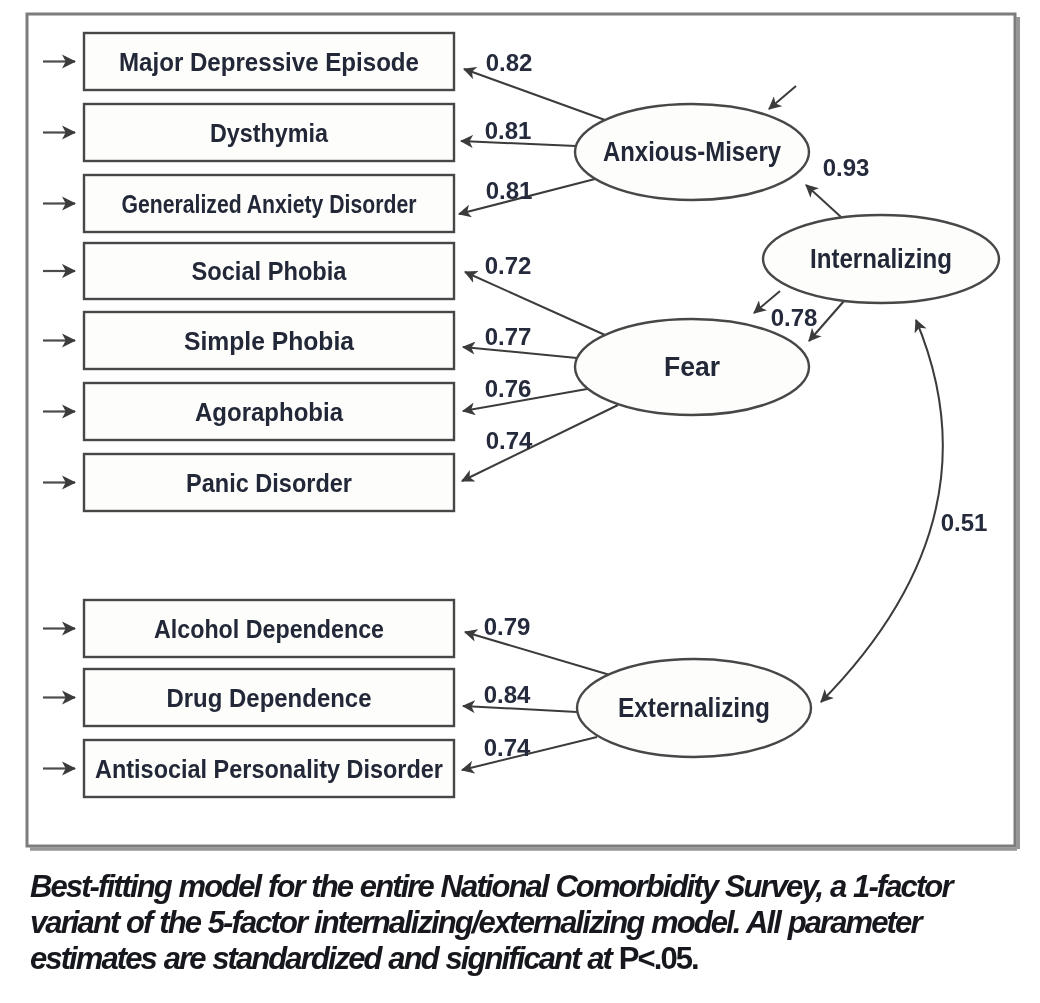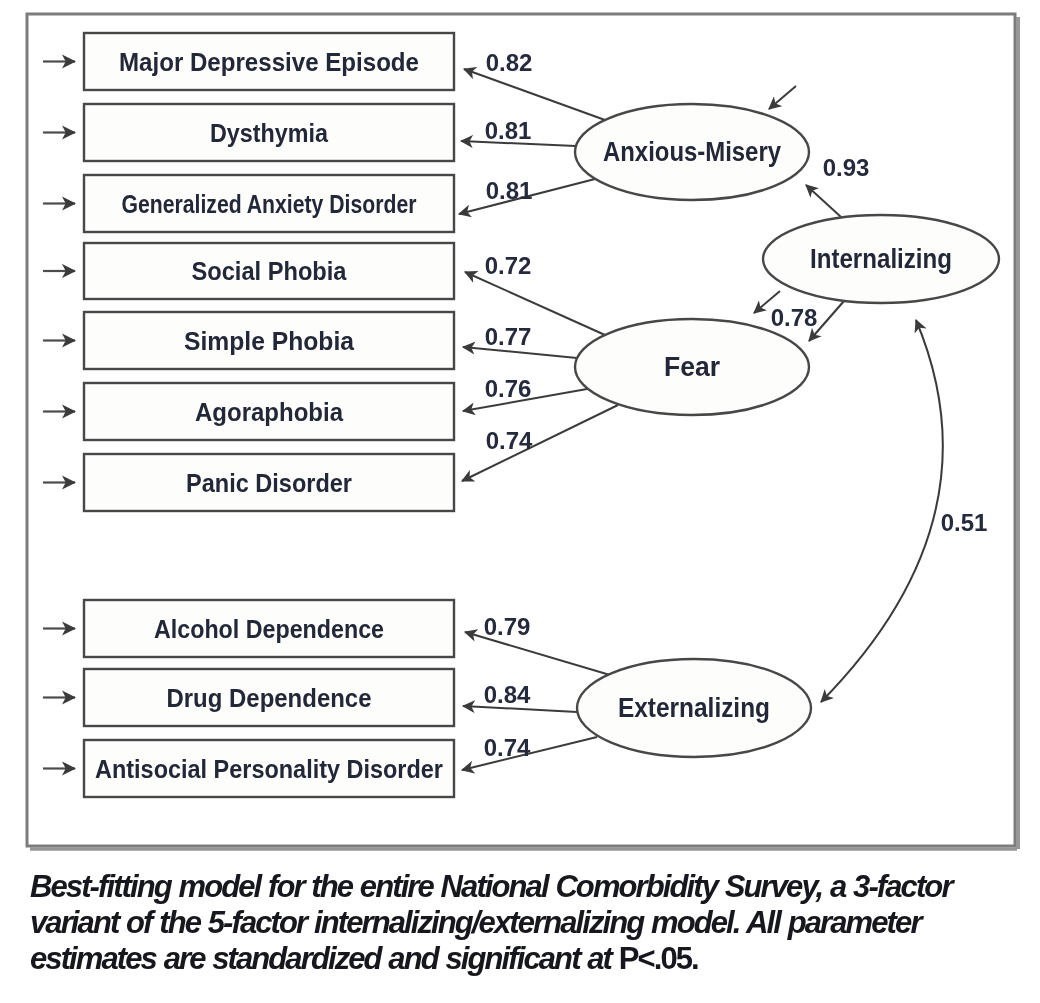--- a/index.html
+++ b/index.html
@@ -110,17 +110,17 @@
       <text x="692" y="161" text-anchor="middle" class="ellipse-label" textLength="178" lengthAdjust="spacingAndGlyphs">Anxious-Misery</text>
       <ellipse cx="692" cy="367" rx="117" ry="48" fill="#fdfdfb" stroke="#474747" stroke-width="2.4"></ellipse>
       <text x="692" y="376" text-anchor="middle" class="ellipse-label" textLength="56" lengthAdjust="spacingAndGlyphs">Fear</text>
       <ellipse cx="881" cy="259" rx="118" ry="44" fill="#fdfdfb" stroke="#474747" stroke-width="2.4"></ellipse>
       <text x="881" y="268" text-anchor="middle" class="ellipse-label" textLength="142" lengthAdjust="spacingAndGlyphs">Internalizing</text>
       <ellipse cx="694" cy="708" rx="117" ry="49" fill="#fdfdfb" stroke="#474747" stroke-width="2.4"></ellipse>
       <text x="694" y="717" text-anchor="middle" class="ellipse-label" textLength="152" lengthAdjust="spacingAndGlyphs">Externalizing</text>
     </svg>
 
   <div id="caption">
-    <div>Best-fitting model for the entire National Comorbidity Survey, a 3-factor</div>
+    <div>Best-fitting model for the entire National Comorbidity Survey, a 1-factor</div>
     <div>variant of the 5-factor internalizing/externalizing model. All parameter</div>
     <div><span>estimates are standardized and significant at </span><span class="roman">P&lt;.05.</span></div>
   </div>
 </div>
 
 </body></html>

